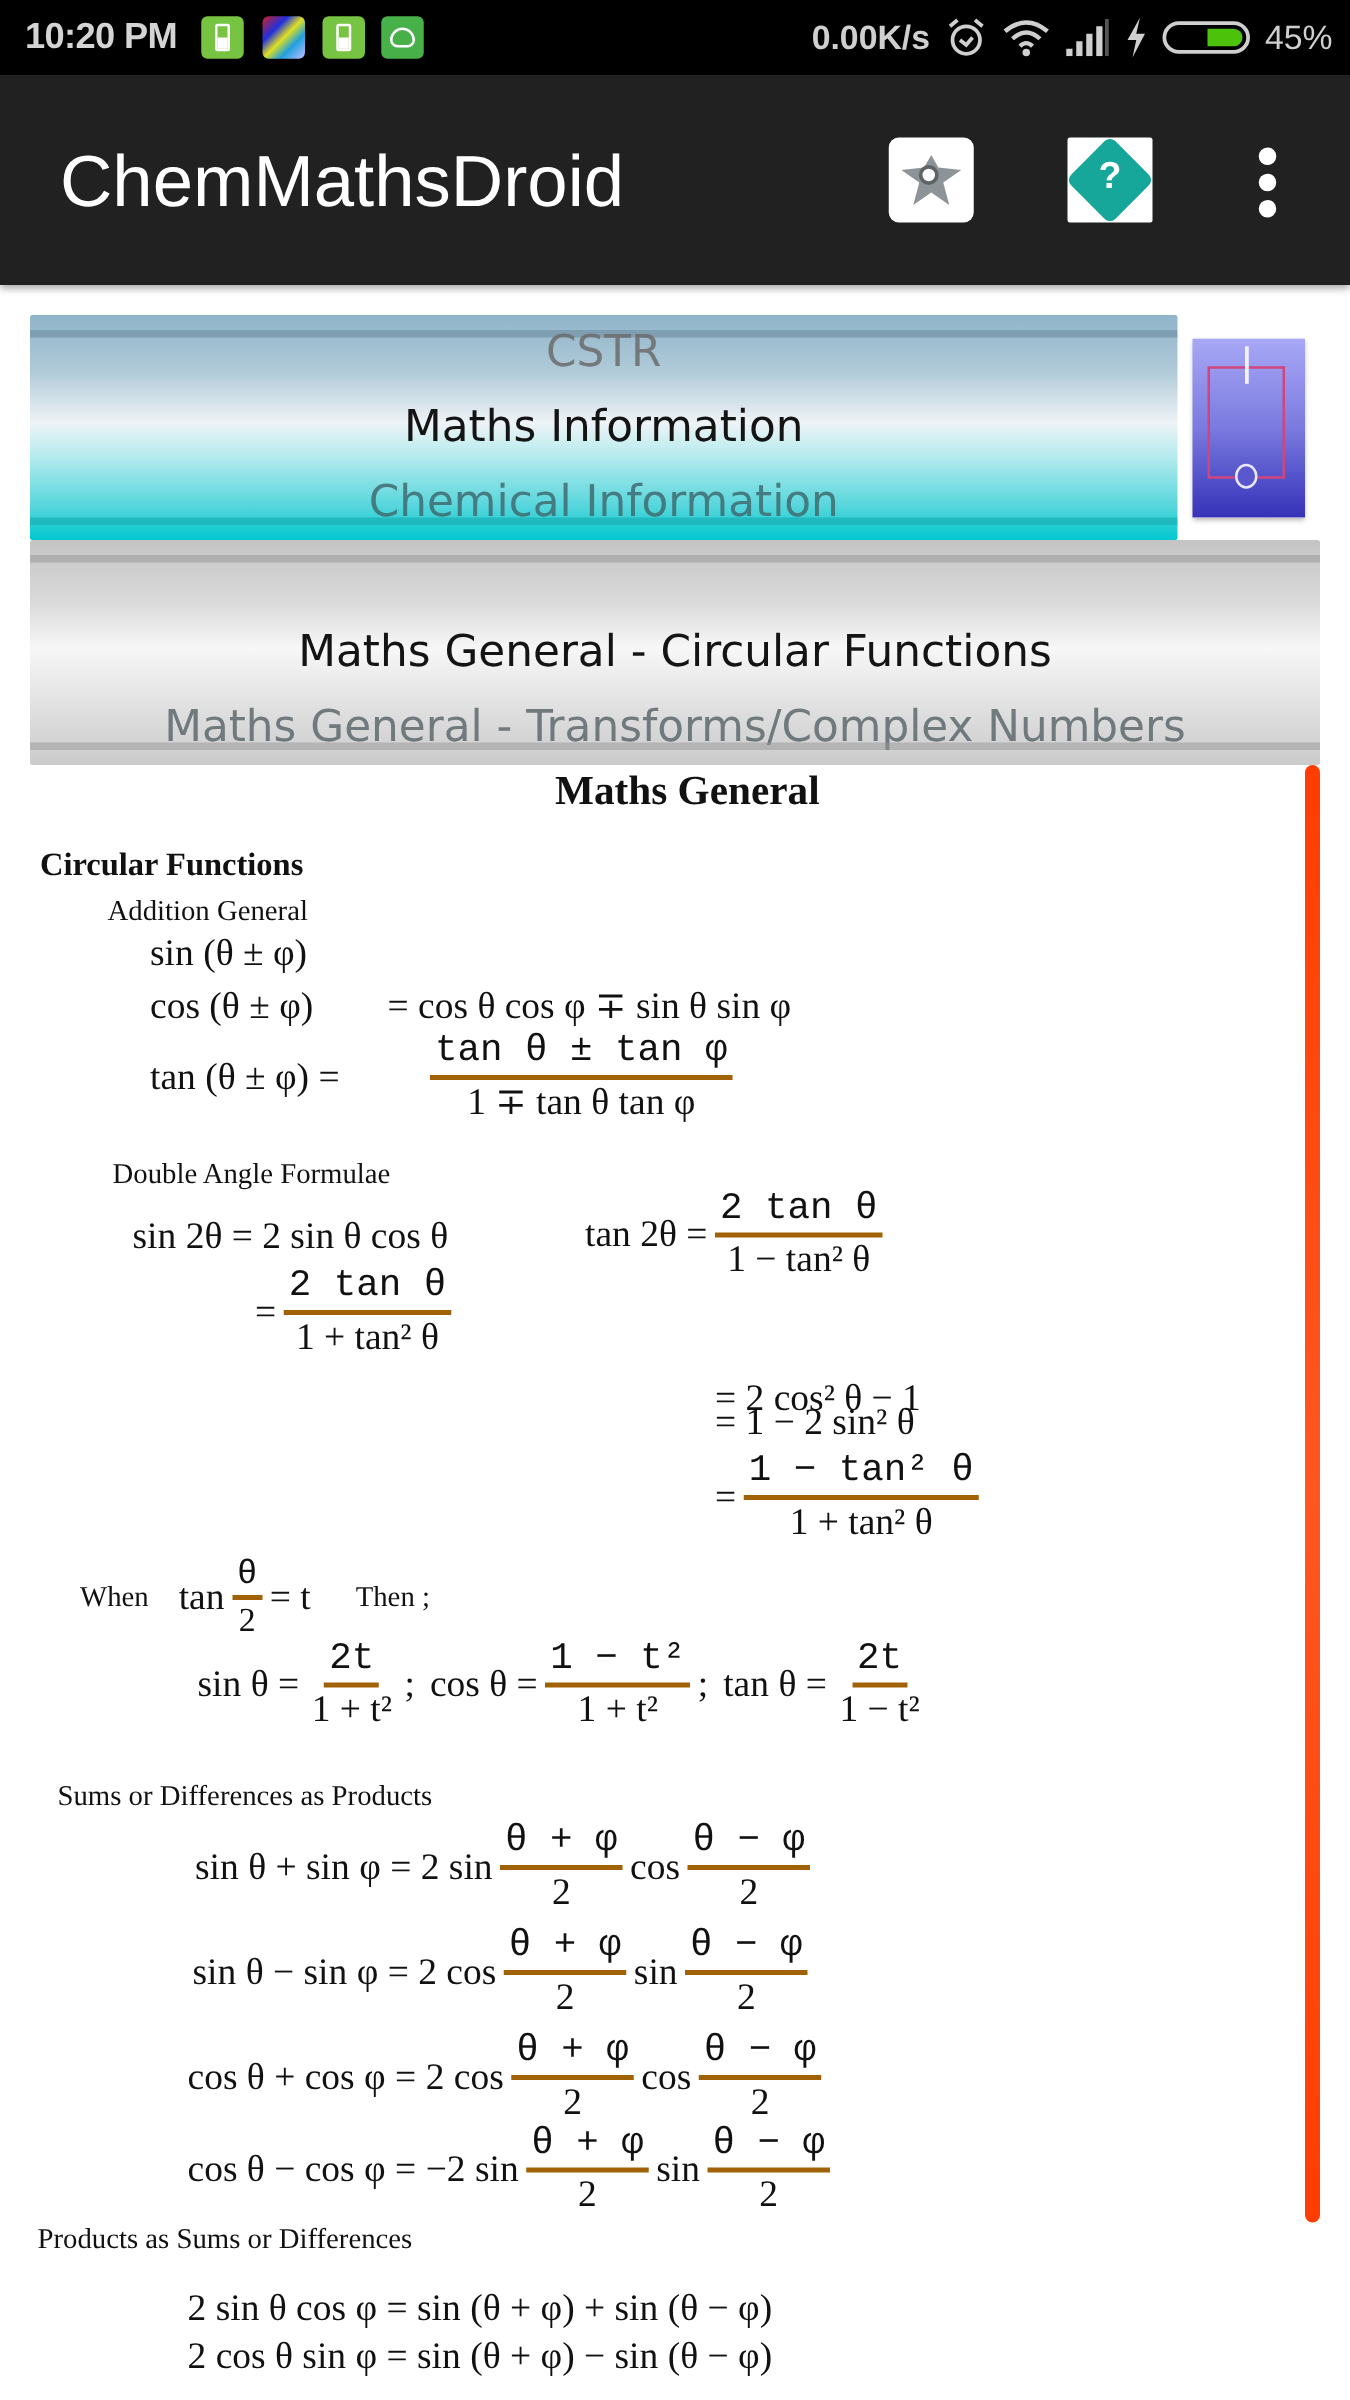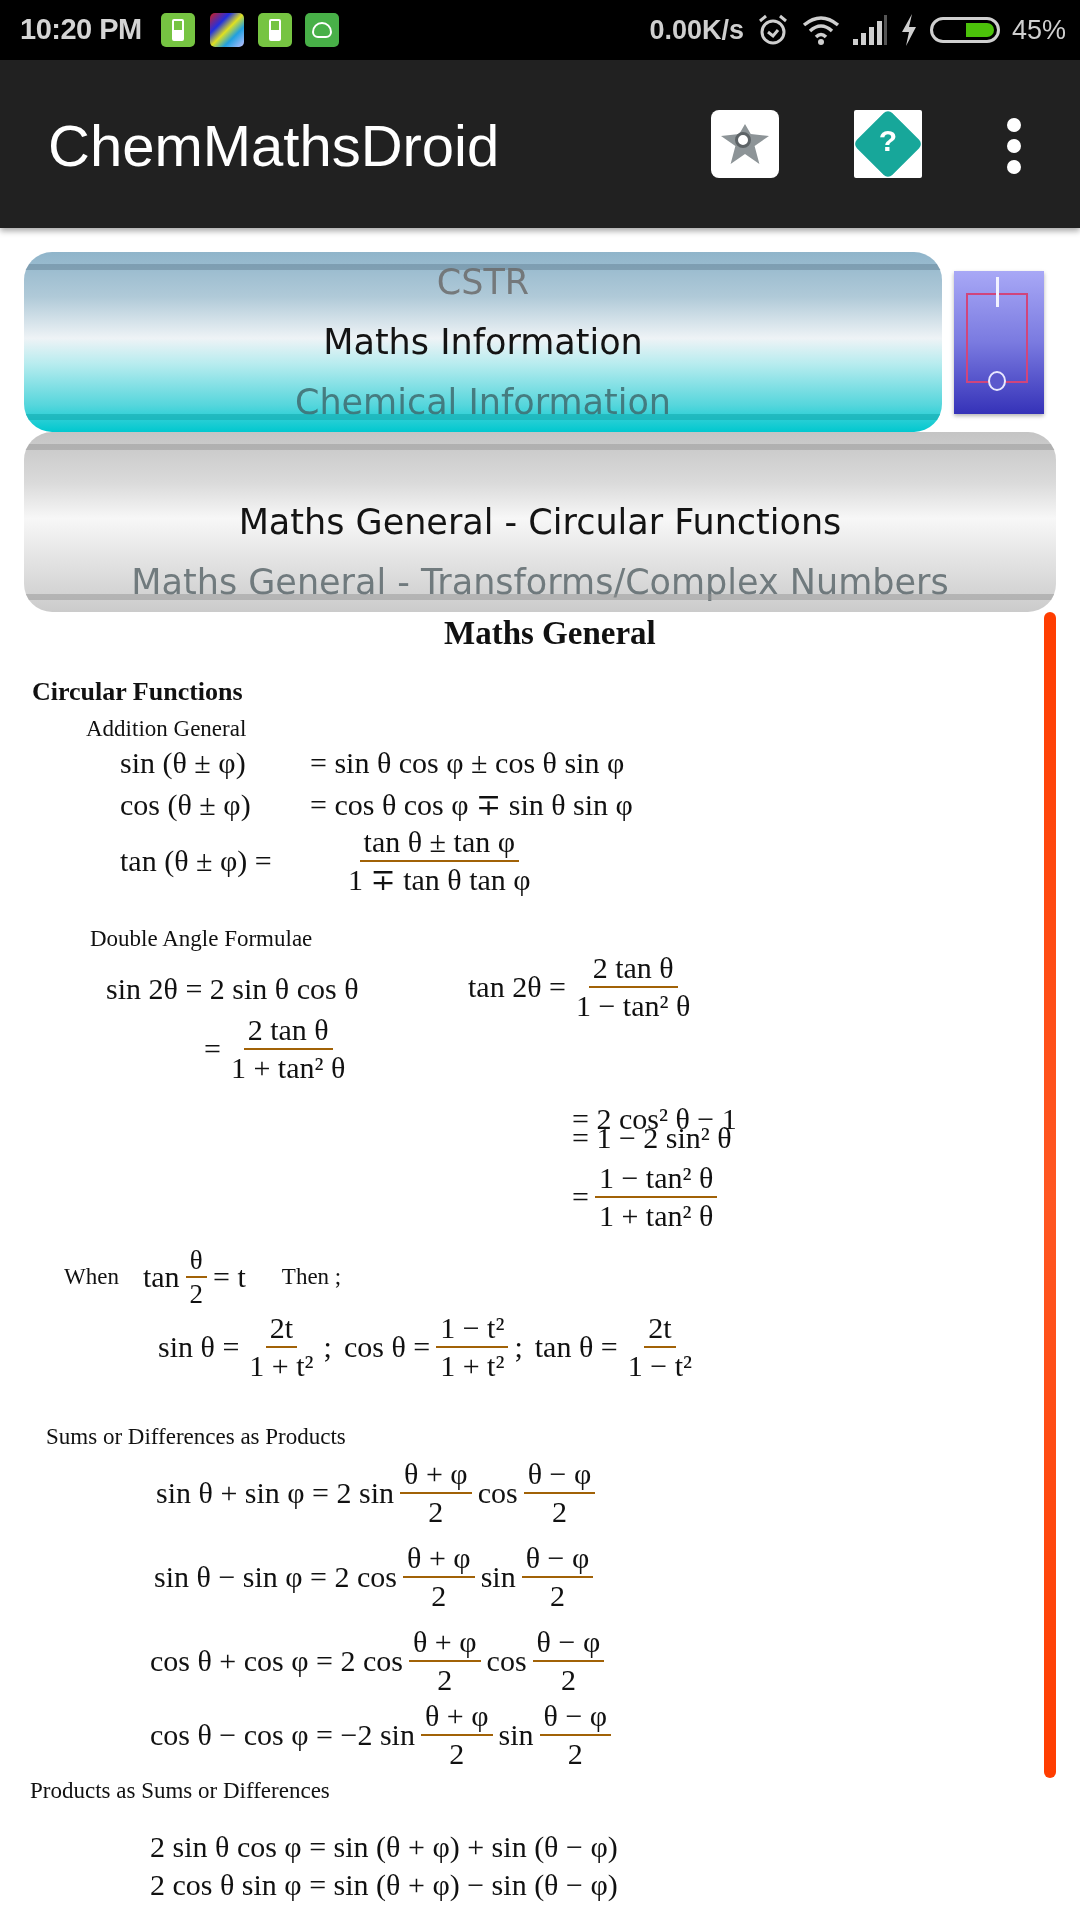--- a/index.html
+++ b/index.html
@@ -29,21 +29,21 @@
   .ab-settings { left: 711px; }
   .ab-help { left: 854px; border-radius: 2px; }
   .gear-shape { position: absolute; left: 10px; top: 14px; width: 48px; height: 40px; background: #8d9497; clip-path: polygon(50% 0, 62% 25%, 100% 30%, 70% 55%, 80% 100%, 50% 75%, 20% 100%, 30% 55%, 0 30%, 38% 25%); }
   .gear-hole { position: absolute; left: 24px; top: 22px; width: 16px; height: 16px; border-radius: 50%; background: #fff; border: 3px solid #5d6366; }
   .help-diamond { position: absolute; left: 9px; top: 9px; width: 50px; height: 50px; background: #17a79a; transform: rotate(45deg); border-radius: 6px; }
   .help-q { position: absolute; left: 0; top: 14px; width: 68px; text-align: center; color: #fff; font-size: 30px; font-weight: bold; }
   .overflow-menu { position: absolute; left: 994px; top: 58px; width: 40px; height: 56px; }
   .overflow-menu span { position: absolute; left: 13px; width: 14px; height: 14px; border-radius: 50%; background: #fff; }
 
   
-  .picker { position: absolute; overflow: hidden; border-radius: 28px; }
+  .picker { position: absolute; overflow: hidden; border-radius: 2px; }
   .picker-info { left: 24px; top: 252px; width: 918px; height: 180px;
     background: linear-gradient(to bottom, #8fb4ca 0%, #b0cad8 25%, #eef3f6 48%, #b8ecef 62%, #56d6dc 85%, #00c8cf 100%); }
   .picker-topic { left: 24px; top: 432px; width: 1032px; height: 180px;
     background: linear-gradient(to bottom, #c4c4c4 0%, #dadada 28%, #f7f7f7 48%, #e4e4e4 70%, #cbcbcb 100%); }
   .picker .band-top, .picker .band-bot { position: absolute; left: 0; right: 0; height: 6px; }
   .picker-info .band-top { top: 12px; background: rgba(100,130,150,0.5); }
   .picker-info .band-bot { bottom: 12px; background: rgba(20,170,175,0.6); }
   .picker-topic .band-top { top: 12px; background: rgba(150,150,150,0.5); }
   .picker-topic .band-bot { bottom: 12px; background: rgba(150,150,150,0.5); }
   .picker-row { position: absolute; left: 0; right: 0; text-align: center; font-size: 35px; font-family: "DejaVu Sans", sans-serif; }
@@ -62,21 +62,21 @@
   .scrollbar { position: absolute; left: 1044px; top: 612px; width: 12px; height: 1166px; border-radius: 6px;
     background: linear-gradient(to bottom, #ff3d00, #ff5722 50%, #ff3d00); }
 
   
   .doc { position: absolute; left: 0; top: 612px; width: 1040px; height: 1308px; font-family: "Liberation Serif", "DejaVu Serif", serif; color: #111; }
   .doc .title { position: absolute; left: 444px; top: 3px; font-size: 33px; font-weight: bold; }
   .doc .h1 { position: absolute; font-size: 26px; font-weight: bold; }
   .doc .h2 { position: absolute; font-size: 23px; }
   .eq { position: absolute; font-size: 30px; white-space: nowrap; display: flex; align-items: center; }
   .frac { display: inline-flex; flex-direction: column; align-items: center; vertical-align: middle; margin: 0 6px; }
-  .frac .num { padding: 0 4px 2px; border-bottom: 2px solid #a16207; line-height: 1.05; }
+  .frac .num { padding: 0 4px 2px; border-bottom: 4px solid #a16207; line-height: 1.05; font-family: Liberation Mono, monospace; }
   .frac .den { padding: 2px 4px 0; line-height: 1.05; }
   .txt { display: inline-block; }
 </style>
 </head>
 <body>
 
 <div class="status-bar">
   <span class="time">10:20 PM</span>
   <span class="sb-icon sb-green" style="left:161px">
       <span class="sb-batt-glyph"></span>
@@ -157,21 +157,20 @@
   <div class="band-bot"></div>
 </div>
 
 <div class="doc">
   <div class="title">Maths General</div>
   <div class="h1" style="left:32px; top:65px">Circular Functions</div>
 
   <div class="h2" style="left:86px; top:104px">Addition General</div>
   <div class="eq" style="left:120px; top:134px">
     <span class="txt" style="width:190px">sin (θ ± φ)</span>
-    <span class="txt">= sin θ cos φ ± cos θ sin φ</span>
   </div>
   <div class="eq" style="left:120px; top:175px">
     <span class="txt" style="width:190px">cos (θ ± φ)</span>
     <span class="txt">= cos θ cos φ ∓ sin θ sin φ</span>
   </div>
   <div class="eq" style="left:120px; top:214px">
     <span class="txt" style="width:218px">tan (θ ± φ) =</span>
     <span class="frac">
         <span class="num">tan θ ± tan φ</span>
         <span class="den">1 ∓ tan θ tan φ</span>

